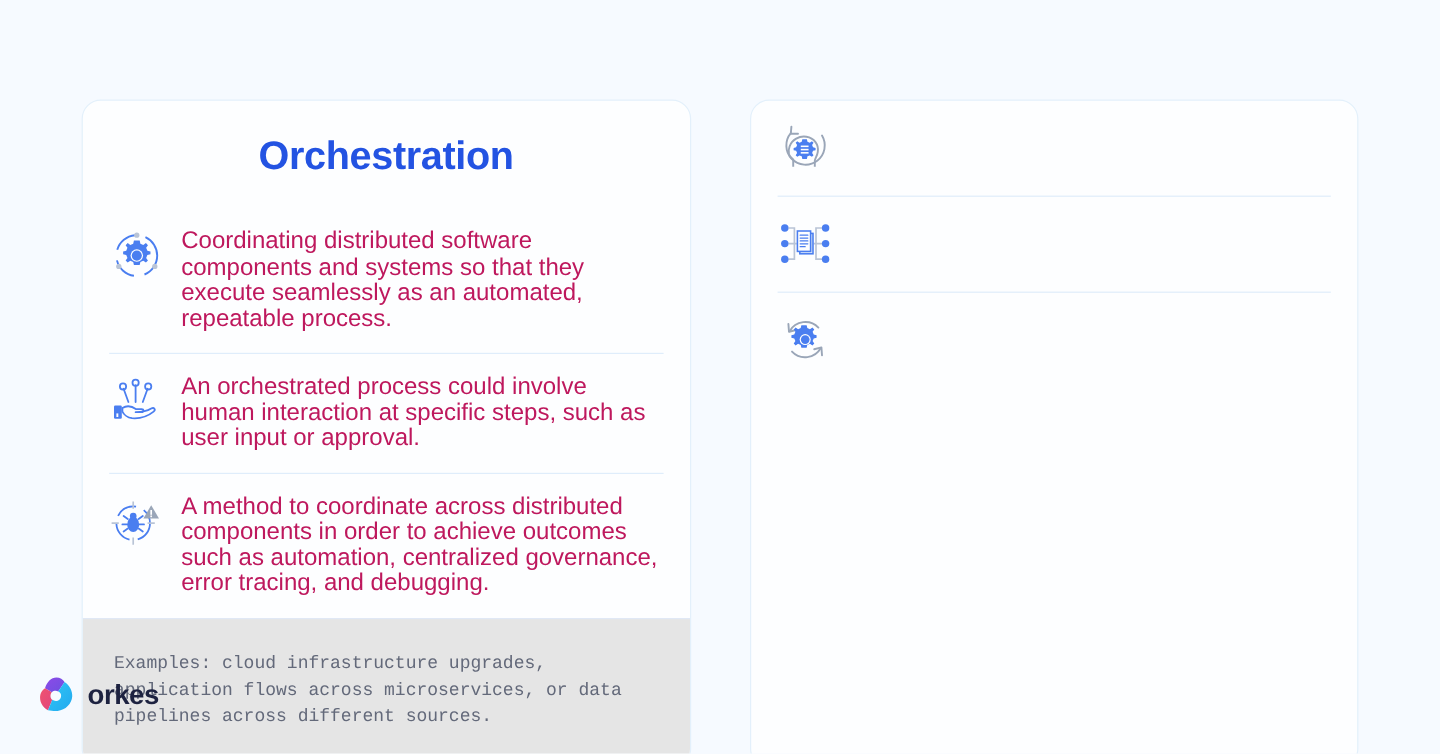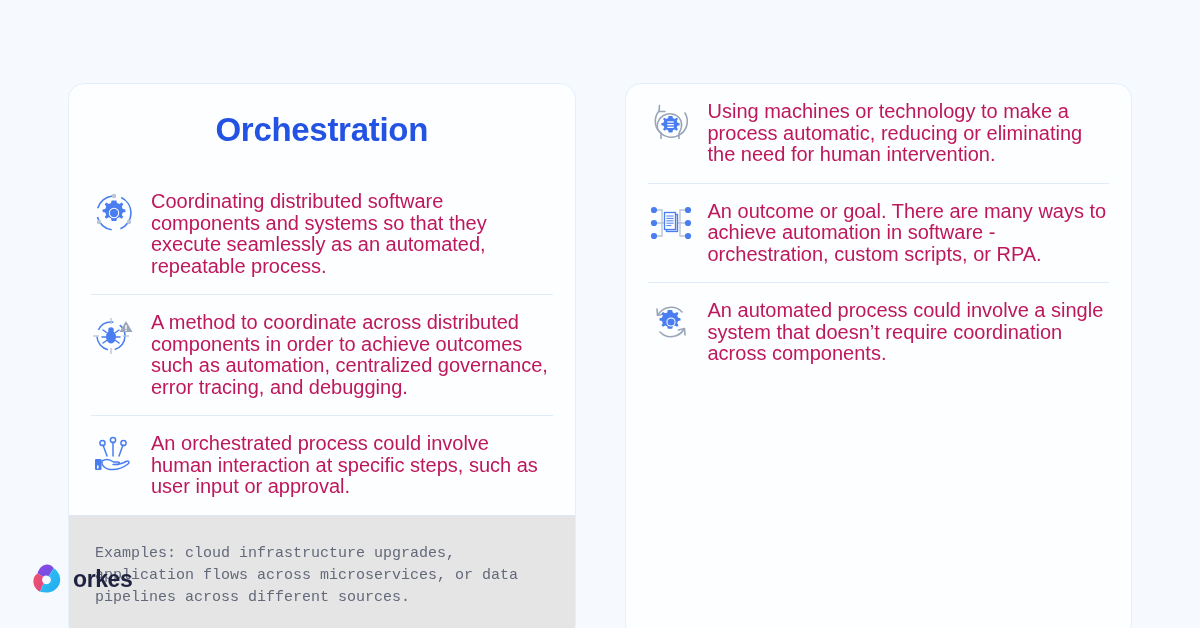--- a/index.html
+++ b/index.html
@@ -139,20 +139,39 @@
               <circle cx="6" cy="30" r="2.2" fill="#b9c4d6"></circle>
               <circle cx="36" cy="30" r="2.2" fill="#b9c4d6"></circle>
               <g fill="#4a7ef0">
                 <path d="M21 8.5 l2.4 0 0.6 2.6 2.4 1 2.2-1.5 1.7 1.7 -1.5 2.2 1 2.4 2.6 0.6 0 2.4 -2.6 0.6 -1 2.4 1.5 2.2 -1.7 1.7 -2.2-1.5 -2.4 1 -0.6 2.6 -2.4 0 -2.4 0 -0.6-2.6 -2.4-1 -2.2 1.5 -1.7-1.7 1.5-2.2 -1-2.4 -2.6-0.6 0-2.4 2.6-0.6 1-2.4 -1.5-2.2 1.7-1.7 2.2 1.5 2.4-1 0.6-2.6z"></path>
               </g>
               <circle cx="21" cy="21" r="5.2" fill="#fdfeff"></circle>
               <circle cx="21" cy="21" r="4.2" fill="#4a7ef0"></circle>
             </svg>
           </span>
           <span class="row-text">Coordinating distributed software components and systems so that they execute seamlessly as an automated, repeatable process.</span>
+        </div>
+
+        <div class="row">
+          <span class="row-icon">
+            <svg width="44" height="42" viewBox="0 0 44 42">
+              <g stroke="#4a7ef0" stroke-width="1.5" fill="none" stroke-linecap="round">
+                <line x1="15" y1="22" x2="11" y2="11"></line>
+                <line x1="21" y1="22" x2="21" y2="8"></line>
+                <line x1="27" y1="22" x2="31" y2="11"></line>
+              </g>
+              <circle cx="10.5" cy="9" r="2.6" fill="none" stroke="#4a7ef0" stroke-width="1.5"></circle>
+              <circle cx="21" cy="6" r="2.6" fill="none" stroke="#4a7ef0" stroke-width="1.5"></circle>
+              <circle cx="31.5" cy="9" r="2.6" fill="none" stroke="#4a7ef0" stroke-width="1.5"></circle>
+              <path d="M10 27 C14 24.5, 18 25.5, 21.5 28 L26 28 C28 28 28 30.5 26 30.5 L21 30.5 C24 30.5 30 30 34 27.5 C36.5 26 38 28.5 36 30 C31 34 24 36 18 35.5 C14 35 11 32 10 30 Z" fill="none" stroke="#4a7ef0" stroke-width="1.5" stroke-linejoin="round"></path>
+              <rect x="3" y="25" width="6.5" height="11" rx="1" fill="#4a7ef0"></rect>
+              <rect x="5" y="31.5" width="1.6" height="3" fill="#ffffff"></rect>
+            </svg>
+          </span>
+          <span class="row-text">An orchestrated process could involve human interaction at specific steps, such as user input or approval.</span>
         </div>
 
         <div class="row">
           <span class="row-icon">
             <svg width="44" height="42" viewBox="0 0 44 42">
               <circle cx="19" cy="23" r="14" fill="none" stroke="#4a7ef0" stroke-width="1.5" stroke-dasharray="18 7"></circle>
               <line x1="19" y1="5" x2="19" y2="11" stroke="#b9c4d6" stroke-width="1.4"></line>
               <line x1="19" y1="35" x2="19" y2="41" stroke="#b9c4d6" stroke-width="1.4"></line>
               <line x1="1" y1="23" x2="7" y2="23" stroke="#b9c4d6" stroke-width="1.4"></line>
               <line x1="31" y1="23" x2="37" y2="23" stroke="#b9c4d6" stroke-width="1.4"></line>
@@ -167,39 +186,20 @@
               <ellipse cx="19" cy="24" rx="5" ry="6.4" fill="#4a7ef0"></ellipse>
               <circle cx="19" cy="17" r="2.8" fill="#4a7ef0"></circle>
               <path d="M34 8 l6.5 11 -13 0 z" fill="#9aa6b8"></path>
               <rect x="33.3" y="12" width="1.4" height="4" fill="#ffffff"></rect>
               <rect x="33.3" y="16.6" width="1.4" height="1.4" fill="#ffffff"></rect>
             </svg>
           </span>
           <span class="row-text">A method to coordinate across distributed components in order to achieve outcomes such as automation, centralized governance, error tracing, and debugging.</span>
         </div>
 
-        <div class="row">
-          <span class="row-icon">
-            <svg width="44" height="42" viewBox="0 0 44 42">
-              <g stroke="#4a7ef0" stroke-width="1.5" fill="none" stroke-linecap="round">
-                <line x1="15" y1="22" x2="11" y2="11"></line>
-                <line x1="21" y1="22" x2="21" y2="8"></line>
-                <line x1="27" y1="22" x2="31" y2="11"></line>
-              </g>
-              <circle cx="10.5" cy="9" r="2.6" fill="none" stroke="#4a7ef0" stroke-width="1.5"></circle>
-              <circle cx="21" cy="6" r="2.6" fill="none" stroke="#4a7ef0" stroke-width="1.5"></circle>
-              <circle cx="31.5" cy="9" r="2.6" fill="none" stroke="#4a7ef0" stroke-width="1.5"></circle>
-              <path d="M10 27 C14 24.5, 18 25.5, 21.5 28 L26 28 C28 28 28 30.5 26 30.5 L21 30.5 C24 30.5 30 30 34 27.5 C36.5 26 38 28.5 36 30 C31 34 24 36 18 35.5 C14 35 11 32 10 30 Z" fill="none" stroke="#4a7ef0" stroke-width="1.5" stroke-linejoin="round"></path>
-              <rect x="3" y="25" width="6.5" height="11" rx="1" fill="#4a7ef0"></rect>
-              <rect x="5" y="31.5" width="1.6" height="3" fill="#ffffff"></rect>
-            </svg>
-          </span>
-          <span class="row-text">An orchestrated process could involve human interaction at specific steps, such as user input or approval.</span>
-        </div>
-
       </div>
 
       <div class="card-footer">Examples: cloud infrastructure upgrades, application flows across microservices, or data pipelines across different sources.</div>
     </div>
 
     <div class="card">
 
       <div class="card-body">
 
         <div class="row">
@@ -209,21 +209,20 @@
               <path d="M10.5 4.5 L10 10.5 L16 10.5" fill="none" stroke="#9aa6b8" stroke-width="1.6" stroke-linecap="round" stroke-linejoin="round"></path>
               <path d="M12 38 L12 32 C8.5 29.5 7.5 25 9 21 C11 15.5 17 12 23 13 C29.5 14 33.5 19.5 32.5 25.5 C32 29 30 31.5 30 33 L30 38" fill="none" stroke="#9aa6b8" stroke-width="1.6" stroke-linejoin="round"></path>
               <g fill="#4a7ef0">
                 <path d="M21.5 15 l1.9 0 0.5 2.1 1.9 0.8 1.8-1.2 1.35 1.35 -1.2 1.8 0.8 1.9 2.1 0.5 0 1.9 -2.1 0.5 -0.8 1.9 1.2 1.8 -1.35 1.35 -1.8-1.2 -1.9 0.8 -0.5 2.1 -1.9 0 -1.9 0 -0.5-2.1 -1.9-0.8 -1.8 1.2 -1.35-1.35 1.2-1.8 -0.8-1.9 -2.1-0.5 0-1.9 2.1-0.5 0.8-1.9 -1.2-1.8 1.35-1.35 1.8 1.2 1.9-0.8 0.5-2.1z"></path>
               </g>
               <rect x="18.3" y="20.3" width="6.5" height="1.3" fill="#fdfeff"></rect>
               <rect x="18.3" y="23" width="6.5" height="1.3" fill="#fdfeff"></rect>
               <rect x="18.3" y="25.7" width="6.5" height="1.3" fill="#fdfeff"></rect>
             </svg>
           </span>
-          <span class="row-text">Using machines or technology to make a process automatic, reducing or eliminating the need for human intervention.</span>
         </div>
 
         <div class="row">
           <span class="row-icon">
             <svg width="46" height="42" viewBox="0 0 46 42">
               <g stroke="#b9c4d6" stroke-width="1.4" fill="none">
                 <path d="M9 8 L14 8 L14 34 L9 34"></path>
                 <path d="M37 8 L32 8 L32 34 L37 34"></path>
                 <line x1="9" y1="21" x2="16" y2="21"></line>
                 <line x1="37" y1="21" x2="30" y2="21"></line>
@@ -240,38 +239,36 @@
               <rect x="16.5" y="10.5" width="11" height="17" fill="#fdfeff" stroke="#4a7ef0" stroke-width="1.3"></rect>
               <g stroke="#4a7ef0" stroke-width="1" stroke-linecap="round">
                 <line x1="18.8" y1="14" x2="25.2" y2="14"></line>
                 <line x1="18.8" y1="16.4" x2="25.2" y2="16.4"></line>
                 <line x1="18.8" y1="18.8" x2="25.2" y2="18.8"></line>
                 <line x1="18.8" y1="21.2" x2="25.2" y2="21.2"></line>
                 <line x1="18.8" y1="23.6" x2="23" y2="23.6"></line>
               </g>
             </svg>
           </span>
-          <span class="row-text">An outcome or goal. There are many ways to achieve automation in software - orchestration, custom scripts, or RPA.</span>
         </div>
 
         <div class="row">
           <span class="row-icon">
             <svg width="42" height="42" viewBox="0 0 42 42">
               <path d="M8 14 A15 15 0 0 1 32 11" fill="none" stroke="#9aa6b8" stroke-width="1.6" stroke-linecap="round"></path>
               <path d="M7 8 L7.5 14.5 L13.5 13" fill="none" stroke="#9aa6b8" stroke-width="1.6" stroke-linecap="round" stroke-linejoin="round"></path>
               <path d="M34 28 A15 15 0 0 1 10 31" fill="none" stroke="#9aa6b8" stroke-width="1.6" stroke-linecap="round"></path>
               <path d="M35 34 L34.5 27.5 L28.5 29" fill="none" stroke="#9aa6b8" stroke-width="1.6" stroke-linecap="round" stroke-linejoin="round"></path>
               <g fill="#4a7ef0">
                 <path d="M20 9 l2.2 0 0.55 2.4 2.2 0.92 2.05-1.38 1.56 1.56 -1.38 2.05 0.92 2.2 2.4 0.55 0 2.2 -2.4 0.55 -0.92 2.2 1.38 2.05 -1.56 1.56 -2.05-1.38 -2.2 0.92 -0.55 2.4 -2.2 0 -2.2 0 -0.55-2.4 -2.2-0.92 -2.05 1.38 -1.56-1.56 1.38-2.05 -0.92-2.2 -2.4-0.55 0-2.2 2.4-0.55 0.92-2.2 -1.38-2.05 1.56-1.56 2.05 1.38 2.2-0.92 0.55-2.4z"></path>
               </g>
               <circle cx="21" cy="21" r="4.6" fill="#fdfeff"></circle>
               <circle cx="21" cy="21" r="3.6" fill="#4a7ef0"></circle>
             </svg>
           </span>
-          <span class="row-text">An automated process could involve a single system that doesn’t require coordination across components.</span>
         </div>
 
       </div>
 
     </div>
 
   </div>
 
   <div class="brand">
     <span>

